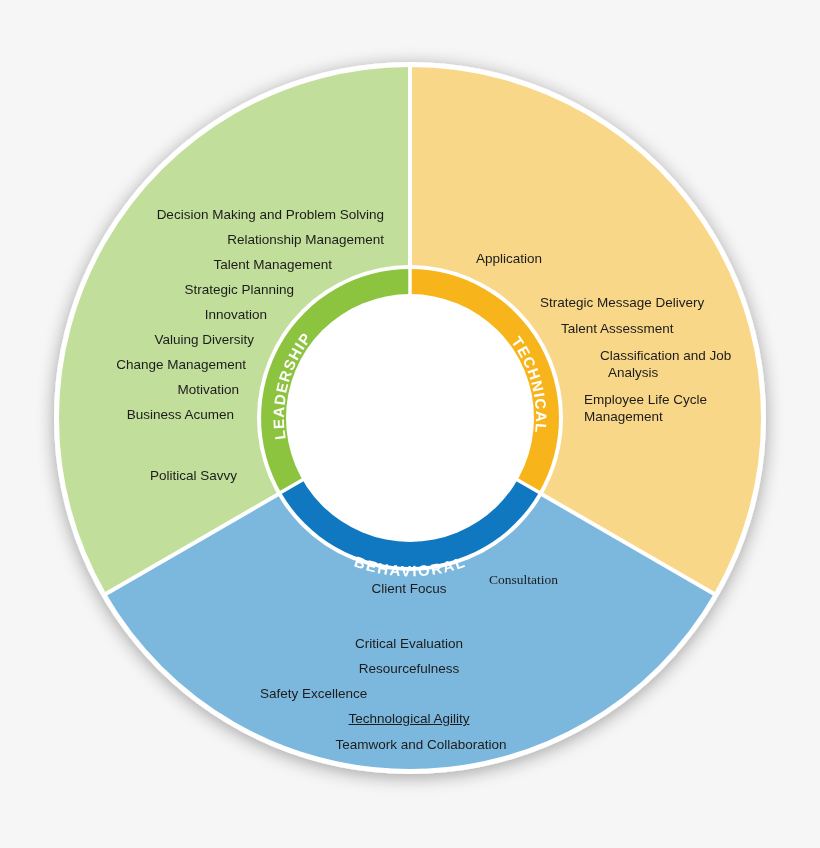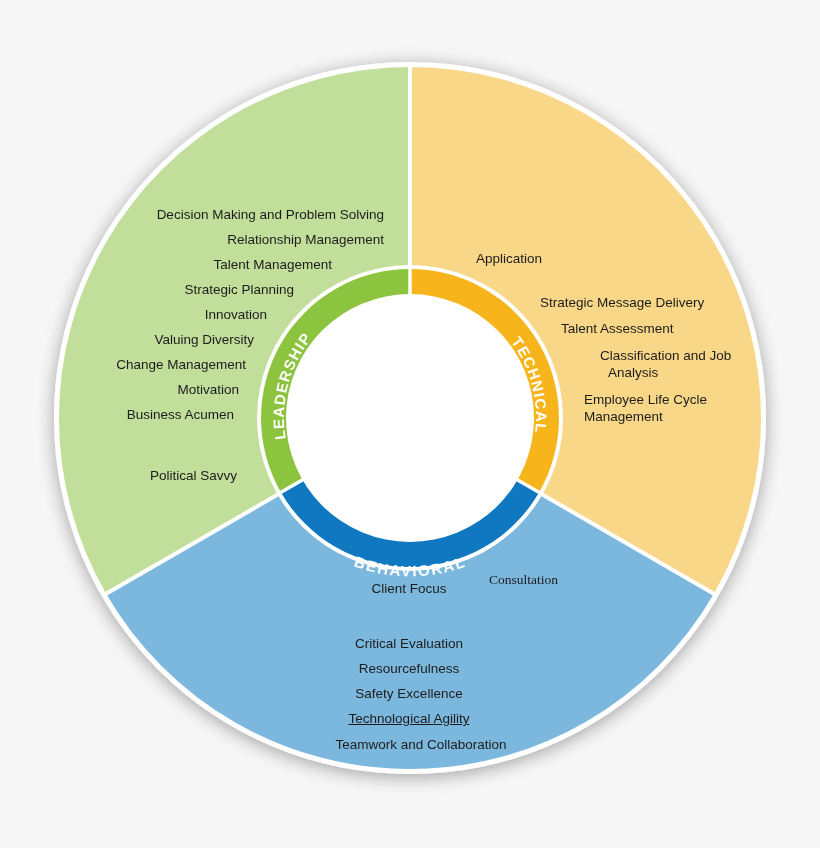--- a/index.html
+++ b/index.html
@@ -116,17 +116,17 @@
       <div>Employee Life Cycle</div>
       <div>Management</div>
     </div>
   </div>
 
   <div>
     <div class="item" style="left:260px; width:298px; text-align:right; top:571px;font-family:Liberation Serif, serif;">Consultation</div>
     <div class="item" style="left:260px; width:298px; text-align:center; top:580px;">Client Focus</div>
     <div class="item" style="left:260px; width:298px; text-align:center; top:635px;">Critical Evaluation</div>
     <div class="item" style="left:260px; width:298px; text-align:center; top:660px;">Resourcefulness</div>
-    <div class="item" style="left:260px; width:298px; text-align:center; top:685px;">Safety Excellence</div>
+    <div class="item" style="left:260px; width:298px; top:685px;">Safety Excellence</div>
     <div class="item" style="left:260px; width:298px; text-align:center; top:710px;text-decoration:underline;">Technological Agility</div>
     <div class="item" style="left:272px; width:298px; text-align:center; top:736px;">Teamwork and Collaboration</div>
   </div>
 </div>
 
 </body></html>

